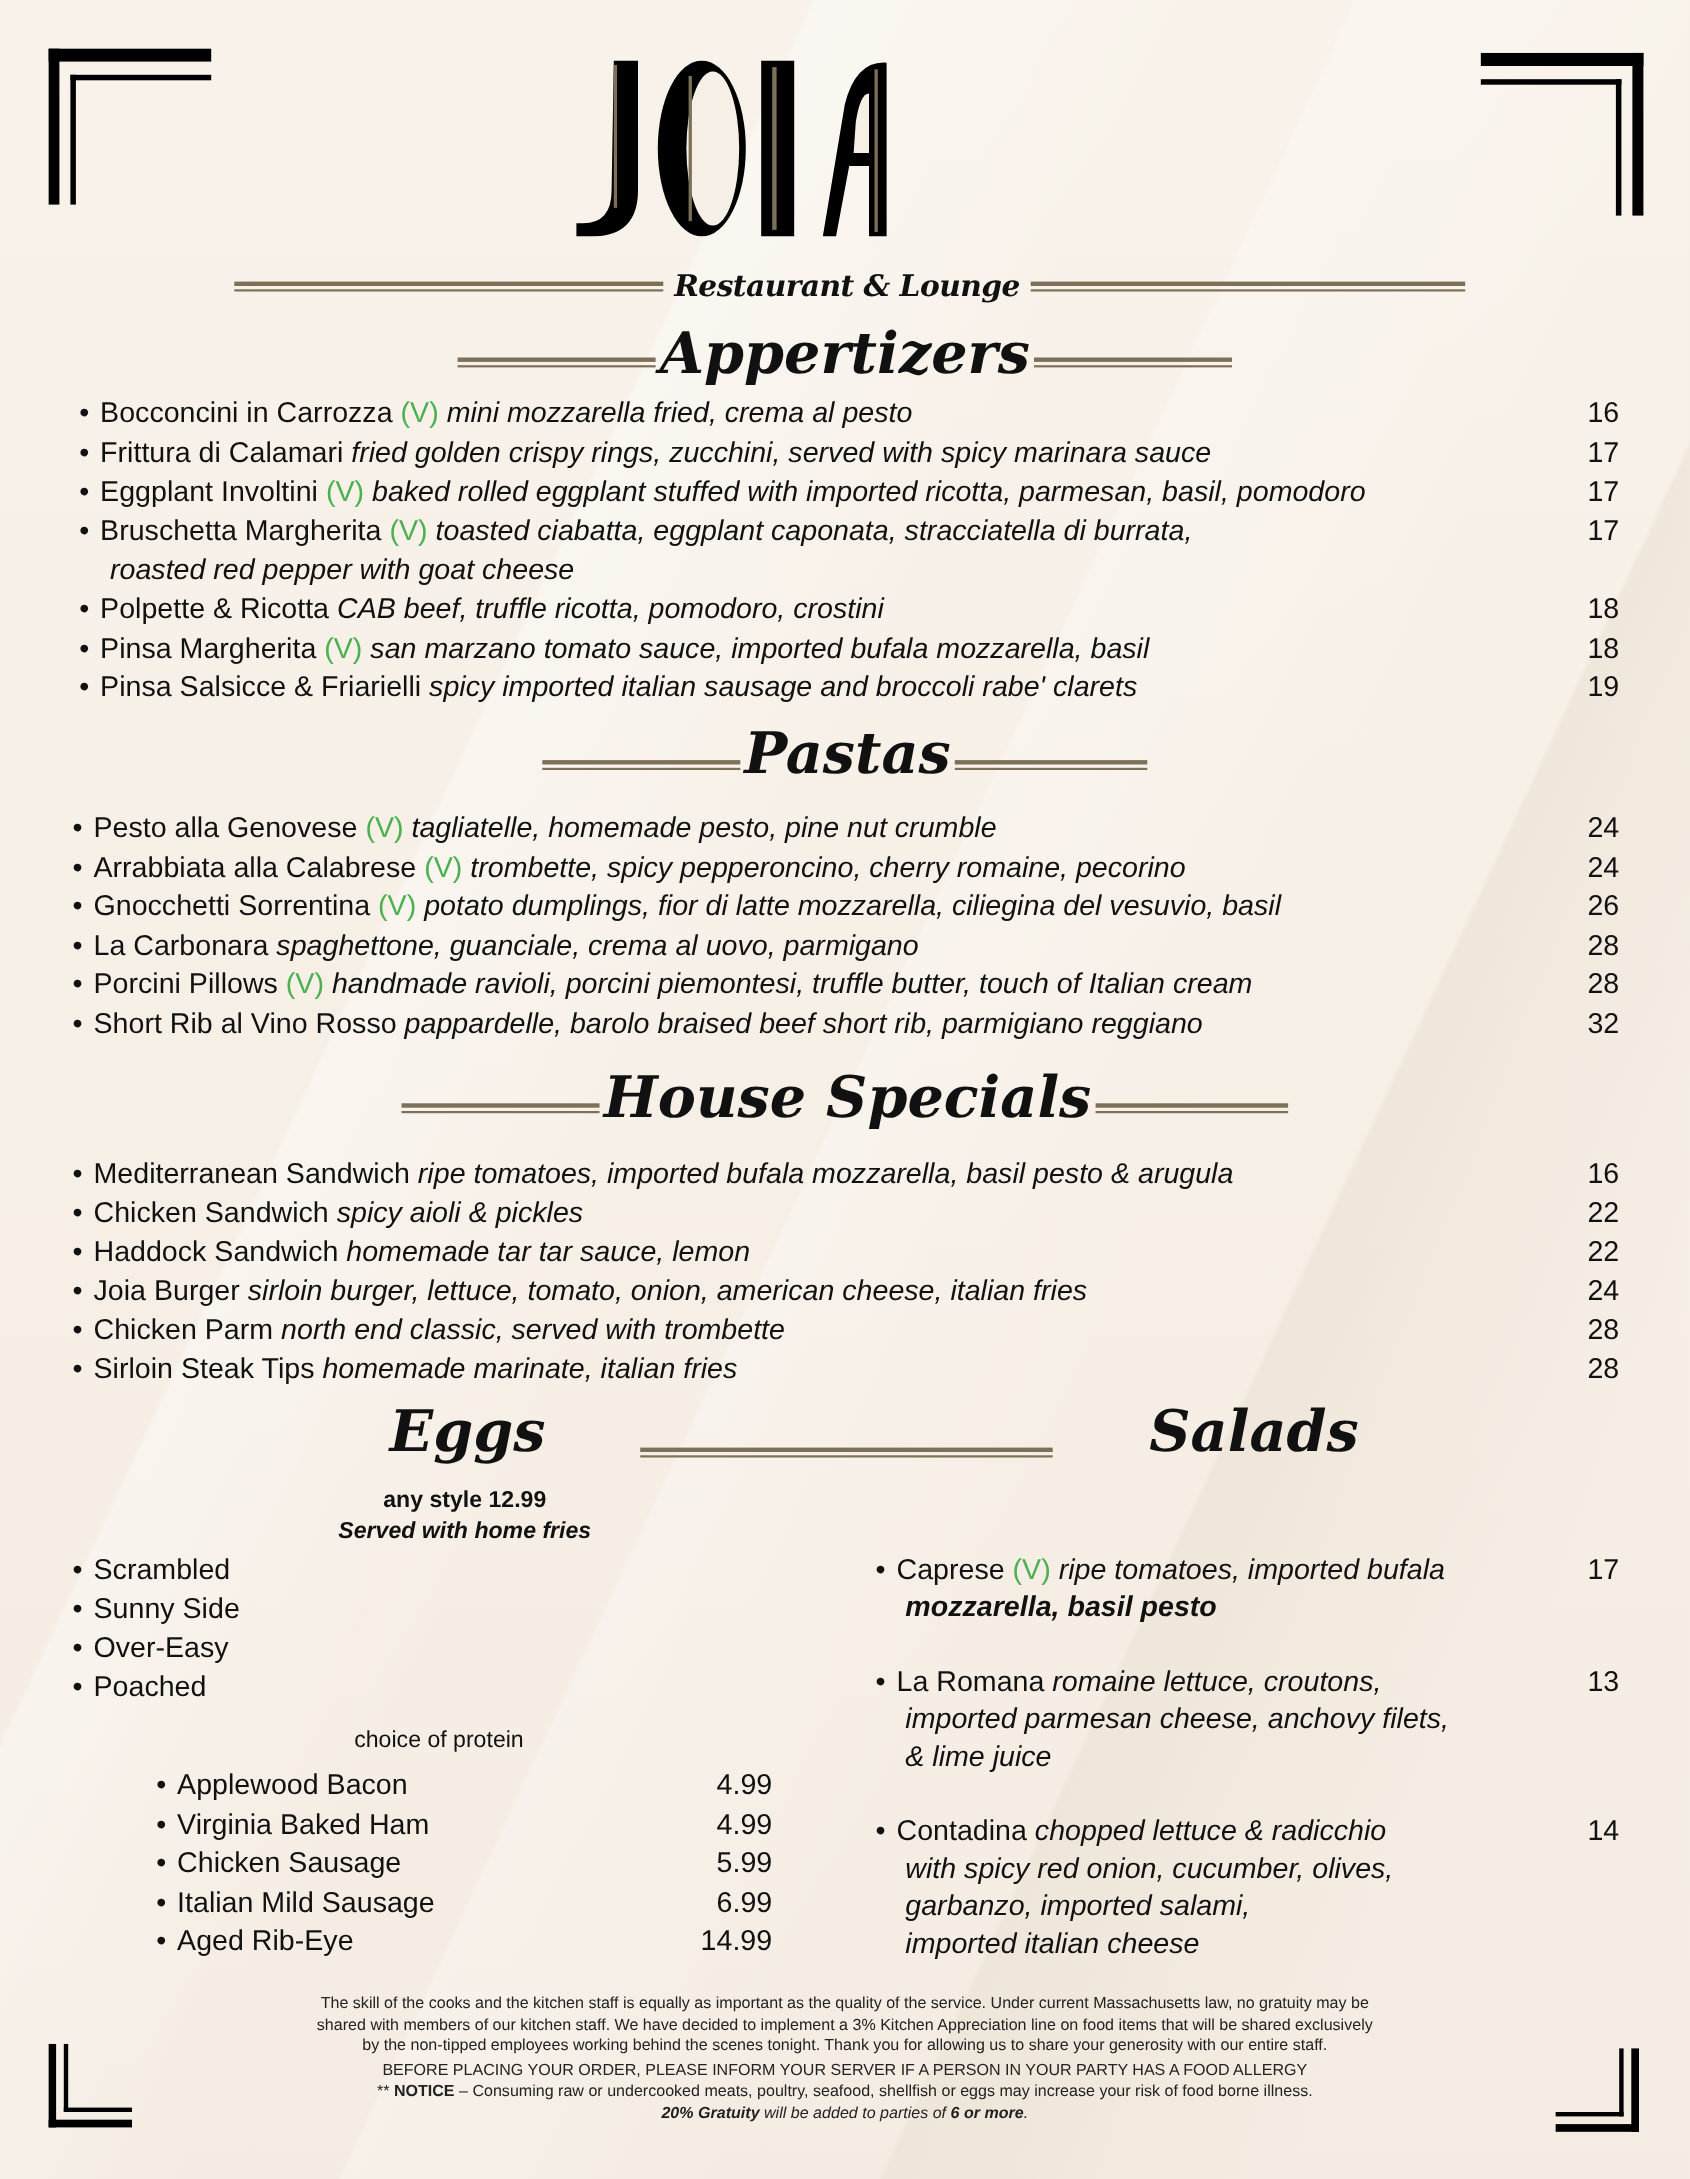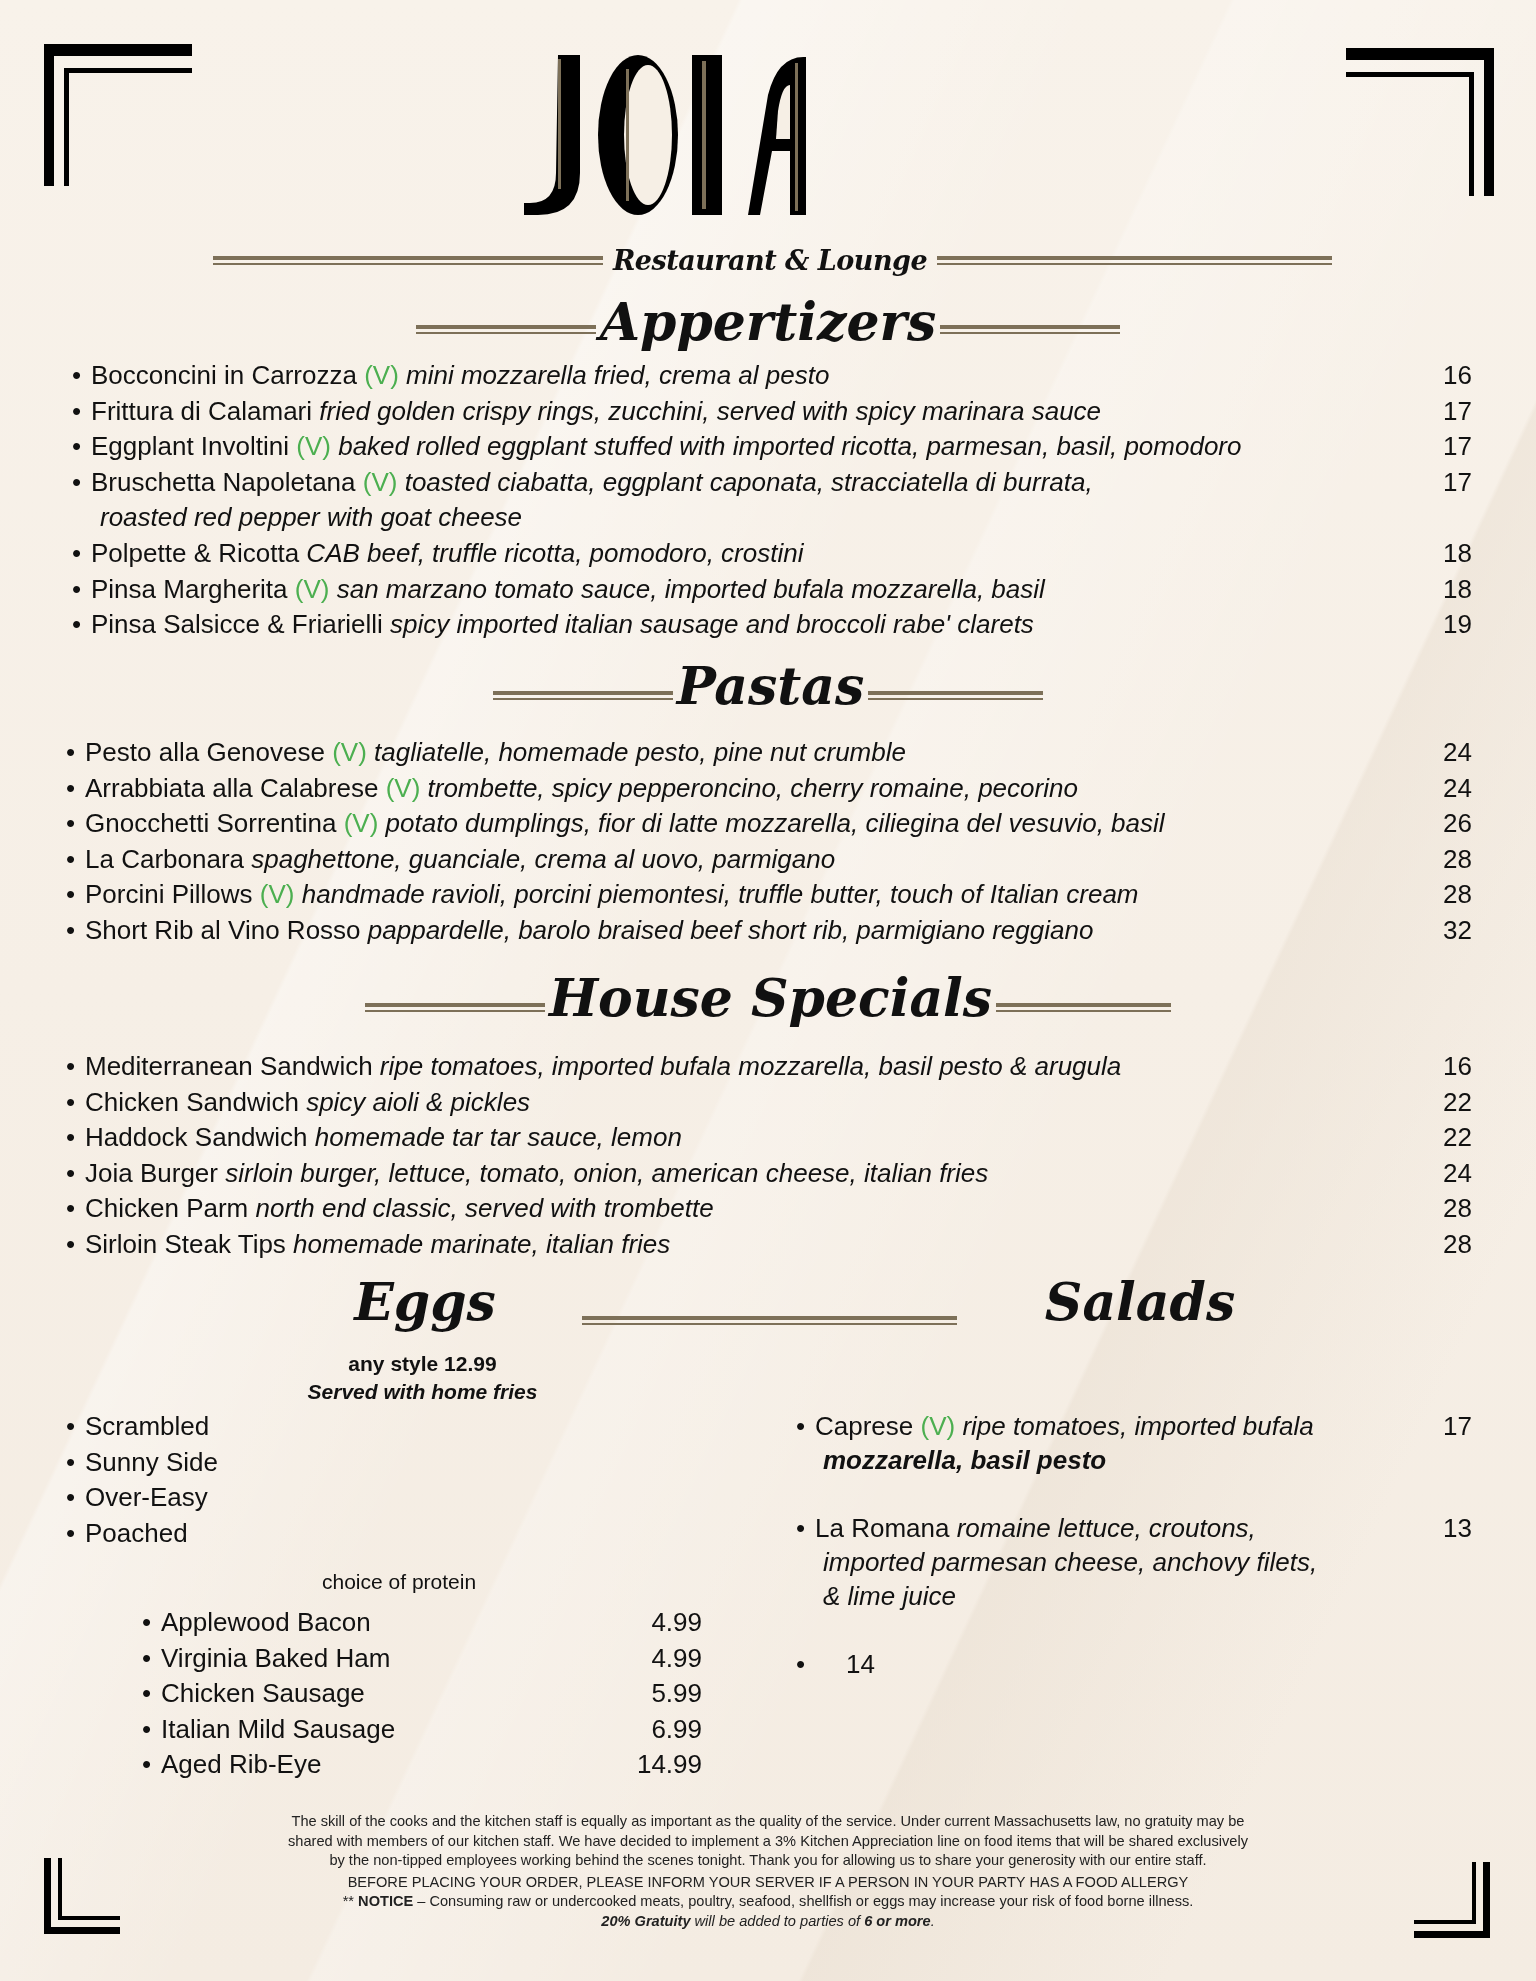--- a/index.html
+++ b/index.html
@@ -158,21 +158,21 @@
     <span class="text"><span class="name">Frittura di Calamari</span> <span class="desc">fried golden crispy rings, zucchini, served with spicy marinara sauce</span></span>
     <span class="price">17</span>
   </div>
   <div class="item">
     <span class="bullet">•</span>
     <span class="text"><span class="name">Eggplant Involtini</span> <span class="veg">(V)</span> <span class="desc">baked rolled eggplant stuffed with imported ricotta, parmesan, basil, pomodoro</span></span>
     <span class="price">17</span>
   </div>
   <div class="item">
     <span class="bullet">•</span>
-    <span class="text"><span class="name">Bruschetta Napoletana</span> <span class="veg">(V)</span> <span class="desc">toasted ciabatta, eggplant caponata, stracciatella di burrata,</span><br><span class="desc" style="padding-left:9px;">roasted red pepper with goat cheese</span></span>
+    <span class="text"><span class="name">Bruschetta Margherita</span> <span class="veg">(V)</span> <span class="desc">toasted ciabatta, eggplant caponata, stracciatella di burrata,</span><br><span class="desc" style="padding-left:9px;">roasted red pepper with goat cheese</span></span>
     <span class="price">17</span>
   </div>
   <div class="item">
     <span class="bullet">•</span>
     <span class="text"><span class="name">Polpette &amp; Ricotta</span> <span class="desc">CAB beef, truffle ricotta, pomodoro, crostini</span></span>
     <span class="price">18</span>
   </div>
   <div class="item">
     <span class="bullet">•</span>
     <span class="text"><span class="name">Pinsa Margherita</span> <span class="veg">(V)</span> <span class="desc">san marzano tomato sauce, imported bufala mozzarella, basil</span></span>
@@ -331,20 +331,21 @@
     <span class="text"><span class="name">Caprese</span> <span class="veg">(V)</span> <span class="desc">ripe tomatoes, imported bufala</span><br><span class="desc" style="padding-left:8px;font-weight:bold;">mozzarella, basil pesto</span></span>
     <span class="price">17</span>
   </div>
   <div class="item" style="line-height:34px; margin-bottom:34px;">
     <span class="bullet">•</span>
     <span class="text"><span class="name">La Romana</span> <span class="desc">romaine lettuce, croutons,</span><br><span class="desc" style="padding-left:8px;">imported parmesan cheese, anchovy filets,</span><br><span class="desc" style="padding-left:8px;">&amp; lime juice</span></span>
     <span class="price">13</span>
   </div>
   <div class="item" style="line-height:34px;">
     <span class="bullet">•</span>
+    <span class="text"><span class="name">Contadina</span> <span class="desc">chopped lettuce &amp; radicchio</span><br><span class="desc" style="padding-left:8px;">with spicy red onion, cucumber, olives,</span><br><span class="desc" style="padding-left:8px;">garbanzo, imported salami,</span><br><span class="desc" style="padding-left:8px;">imported italian cheese</span></span>
     <span class="price">14</span>
   </div>
 </div>
 
 <div class="footer">
   <div>The skill of the cooks and the kitchen staff is equally as important as the quality of the service.  Under current Massachusetts law, no gratuity may be</div>
   <div>shared with members of our kitchen staff.  We have decided to implement a 3% Kitchen Appreciation line on food items that will be shared exclusively</div>
   <div>by the non-tipped employees working behind the scenes tonight.  Thank you for allowing us to share your generosity with our entire staff.</div>
   <div style="margin-top:2px;">BEFORE PLACING YOUR ORDER, PLEASE INFORM YOUR SERVER IF A PERSON IN YOUR PARTY HAS A FOOD ALLERGY</div>
   <div><span>** </span><b>NOTICE</b><span> – Consuming raw or undercooked meats, poultry, seafood, shellfish or eggs may increase your risk of food borne illness.</span></div>

